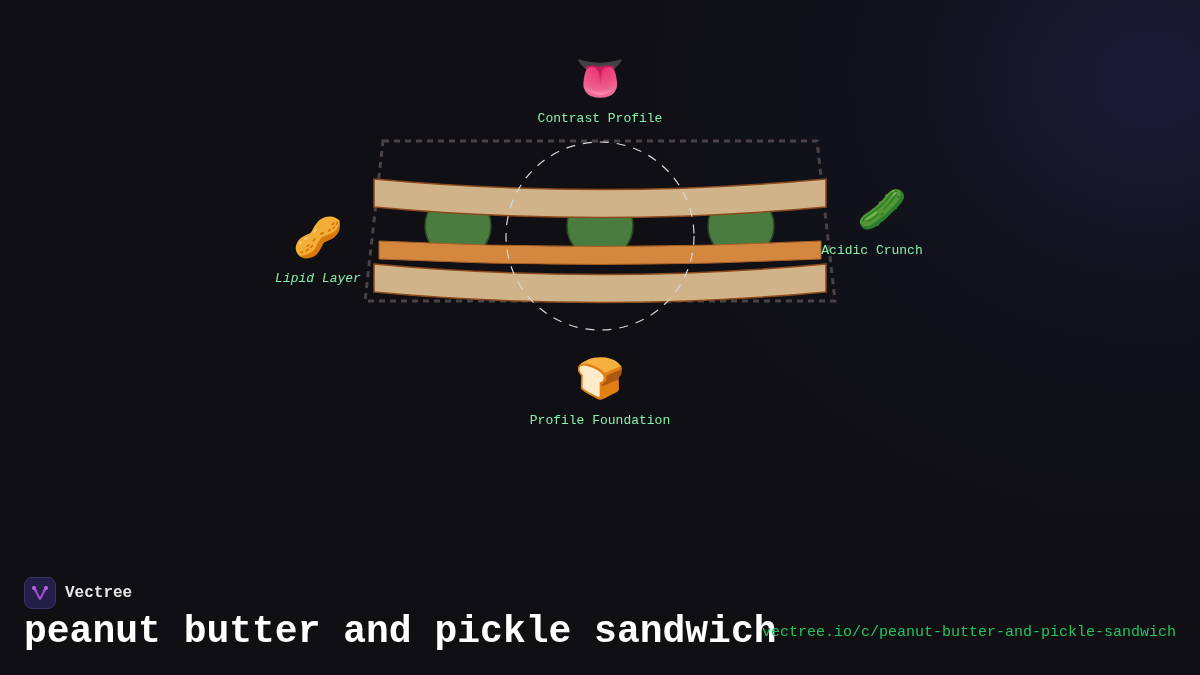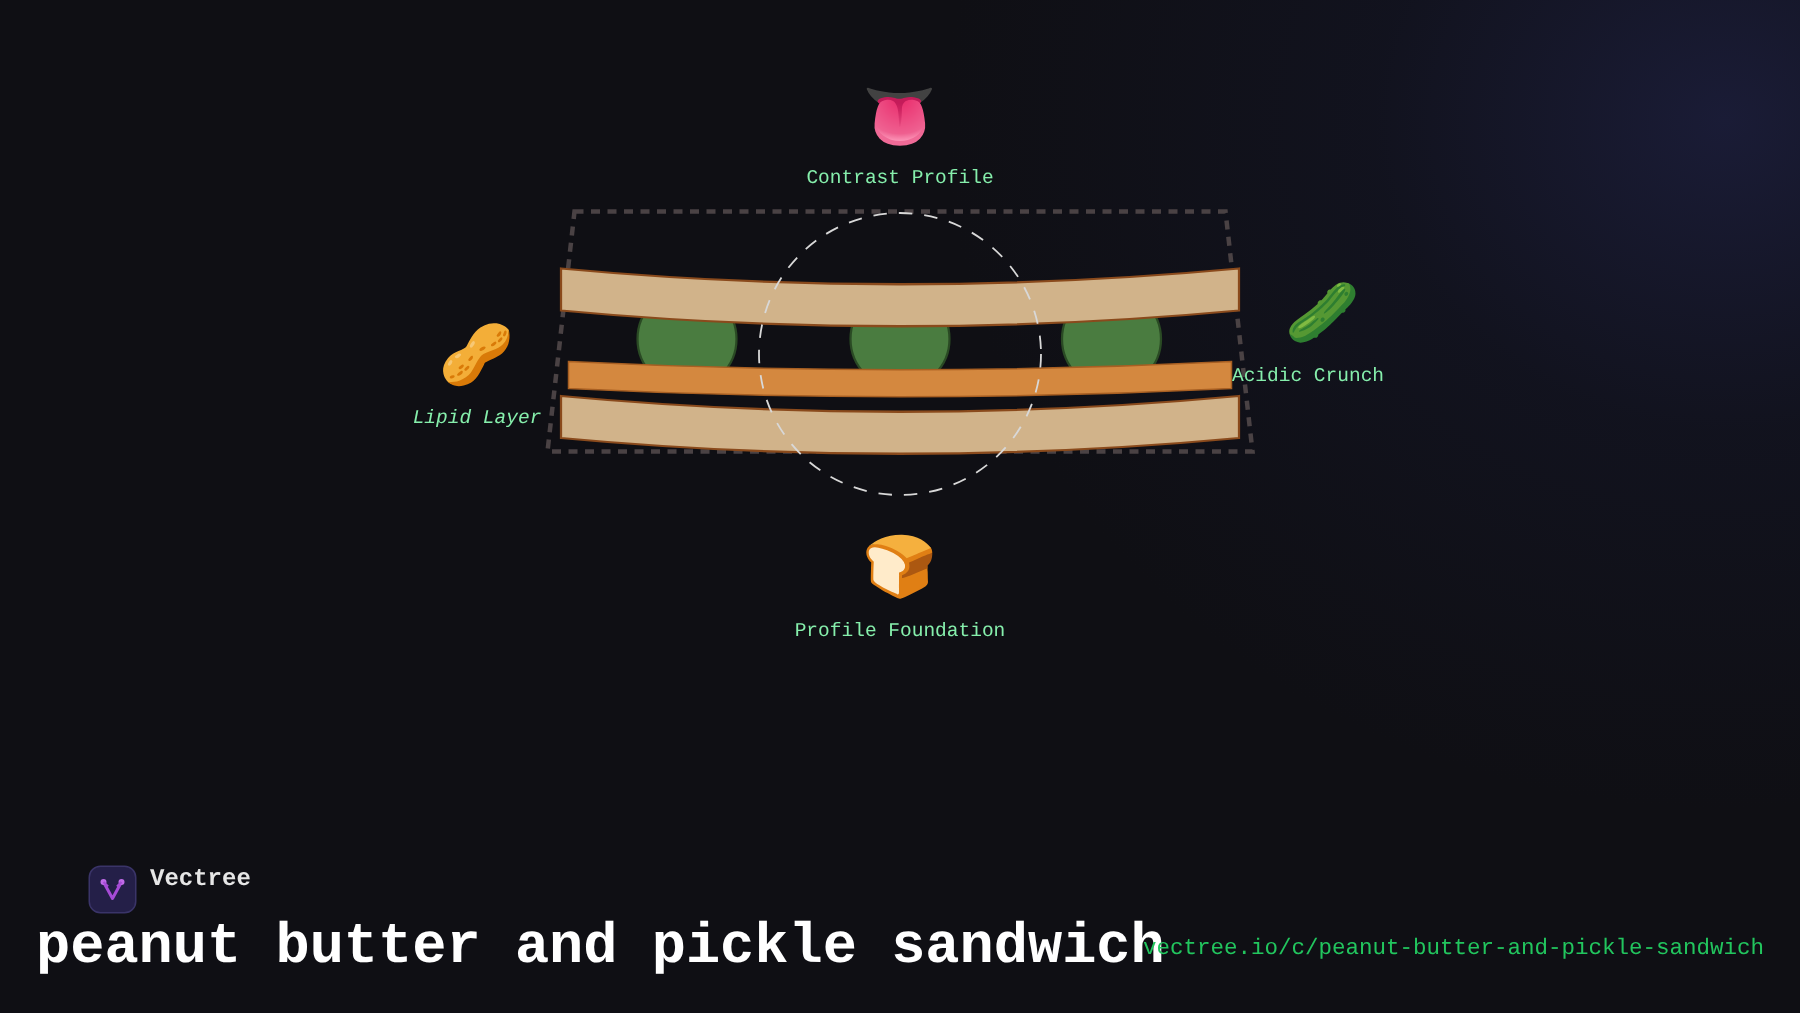--- a/index.html
+++ b/index.html
@@ -16,21 +16,21 @@
   svg.diagram { position:absolute; left:0; top:0; }
   .node-label {
     position:absolute; font-size:13px; color:#86efac; white-space:nowrap;
     transform:translateX(-50%);
   }
   .emoji {
     position:absolute; font-size:40px; line-height:1; transform:translateX(-50%);
     font-family:"DejaVu Sans",sans-serif;
   }
   .brand {
-    position:absolute; left:24px; top:577px; display:flex; align-items:flex-start; gap:9px;margin-left:35px;
+    position:absolute; left:24px; top:577px; display:flex; align-items:center; gap:9px;
   }
   .brand-logo {
     width:32px; height:32px; border-radius:8px; background:#241f48;
     border:1px solid #3a3468; box-sizing:border-box;
     display:flex; align-items:center; justify-content:center;
   }
   .brand-name { font-size:16px; font-weight:bold; color:#e6e6e6; }
   .page-title {
     position:absolute; left:24px; top:610px; font-size:38px; font-weight:bold;
     color:#ffffff; letter-spacing:0px; white-space:nowrap;

